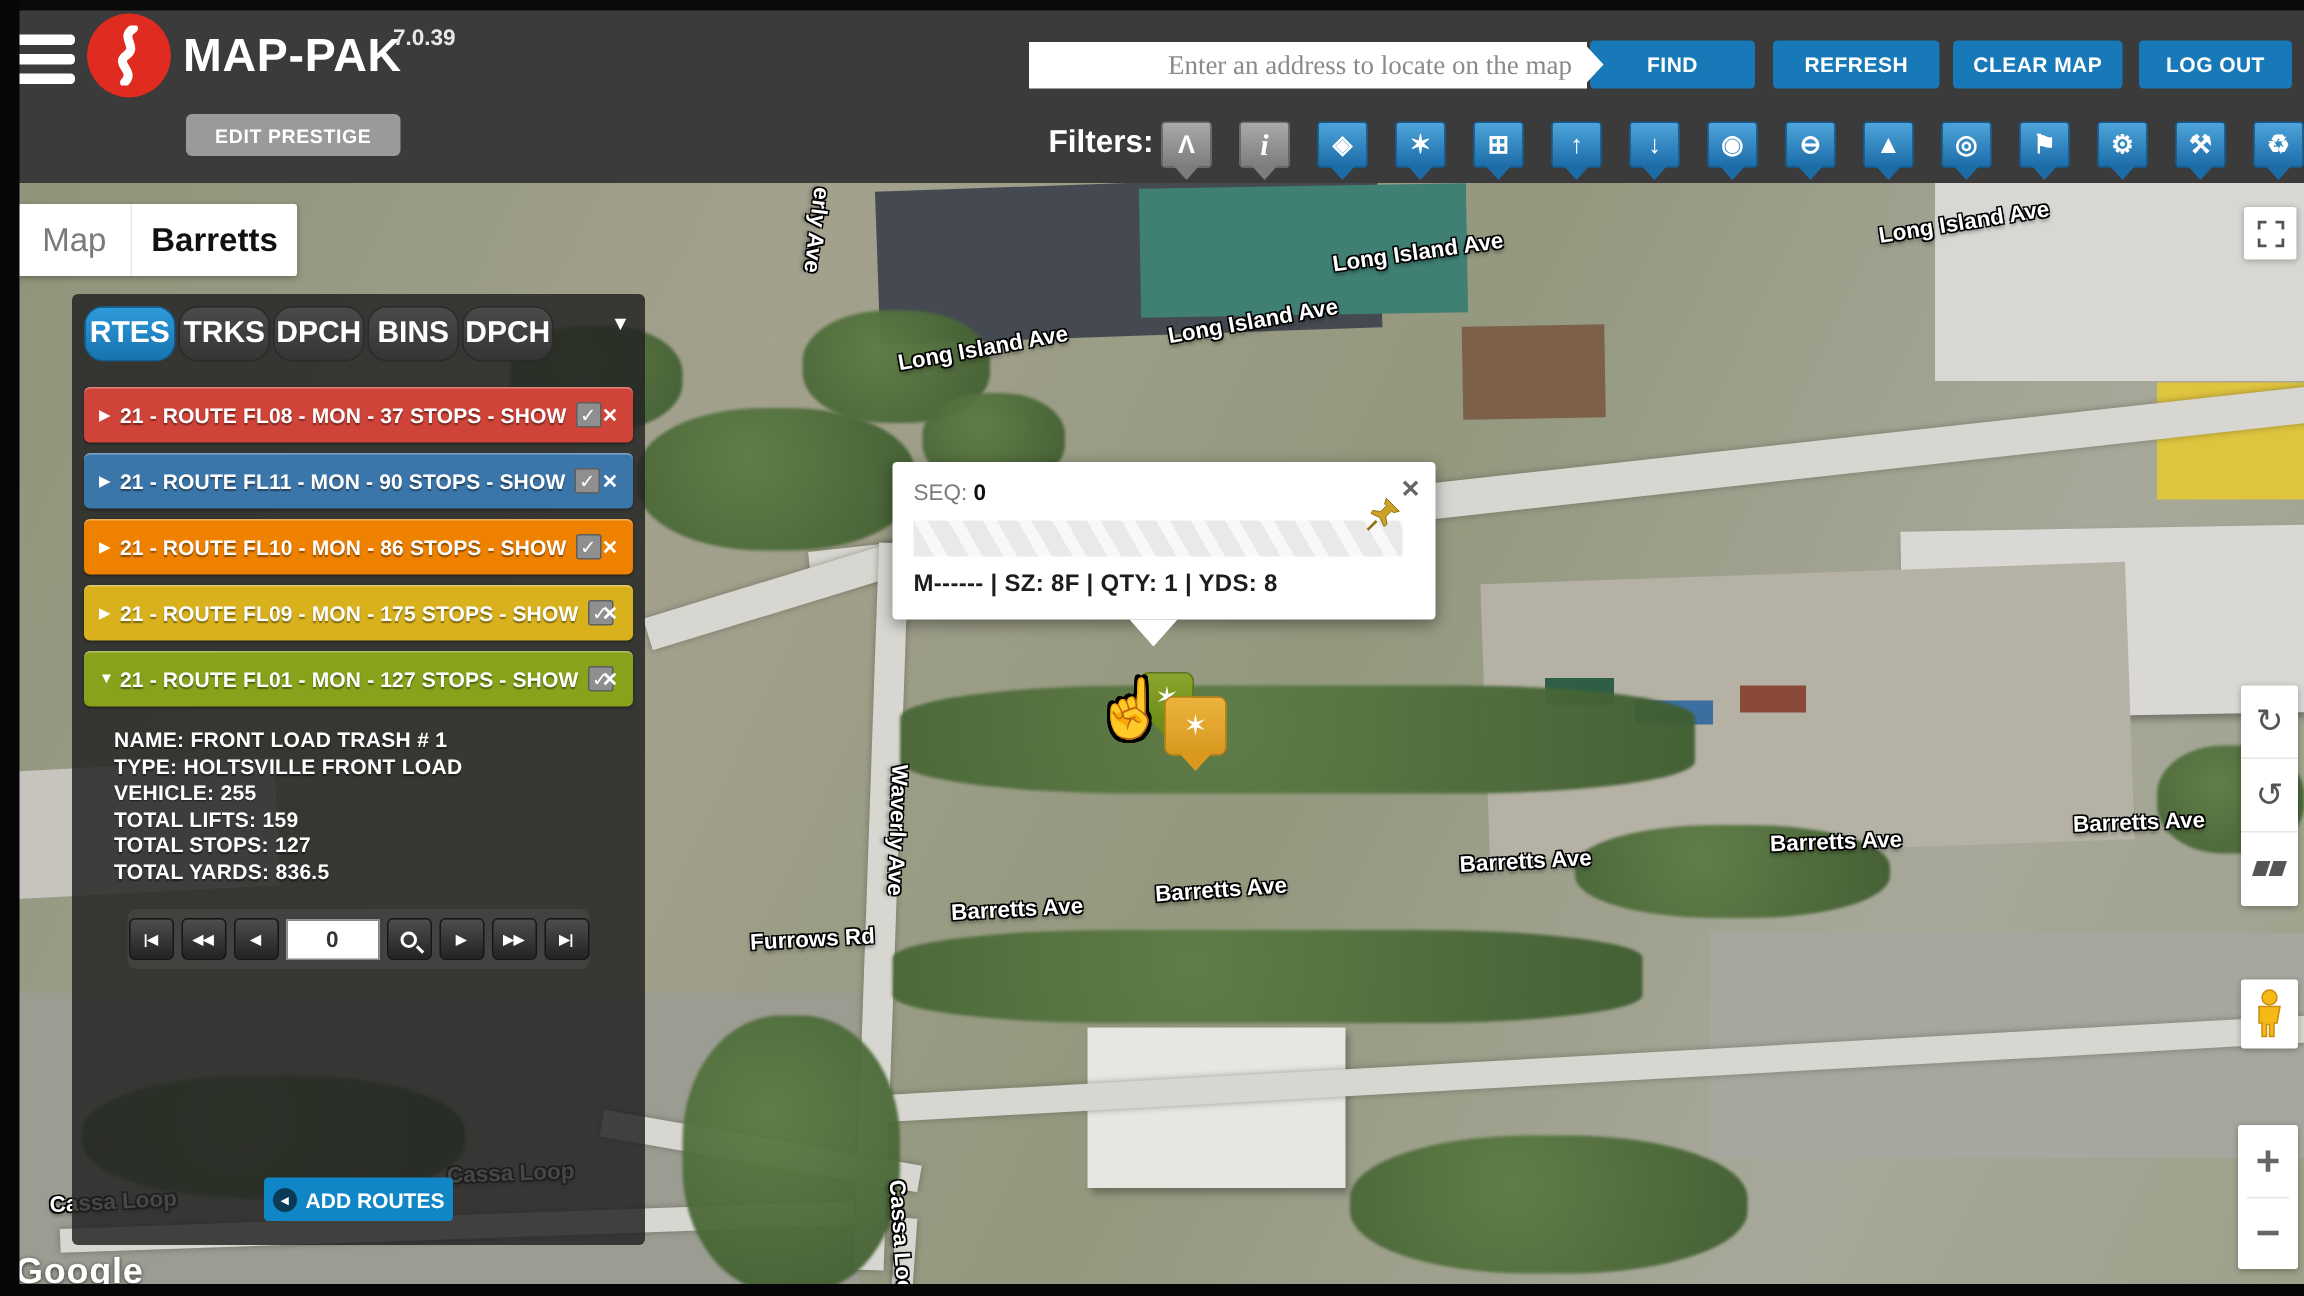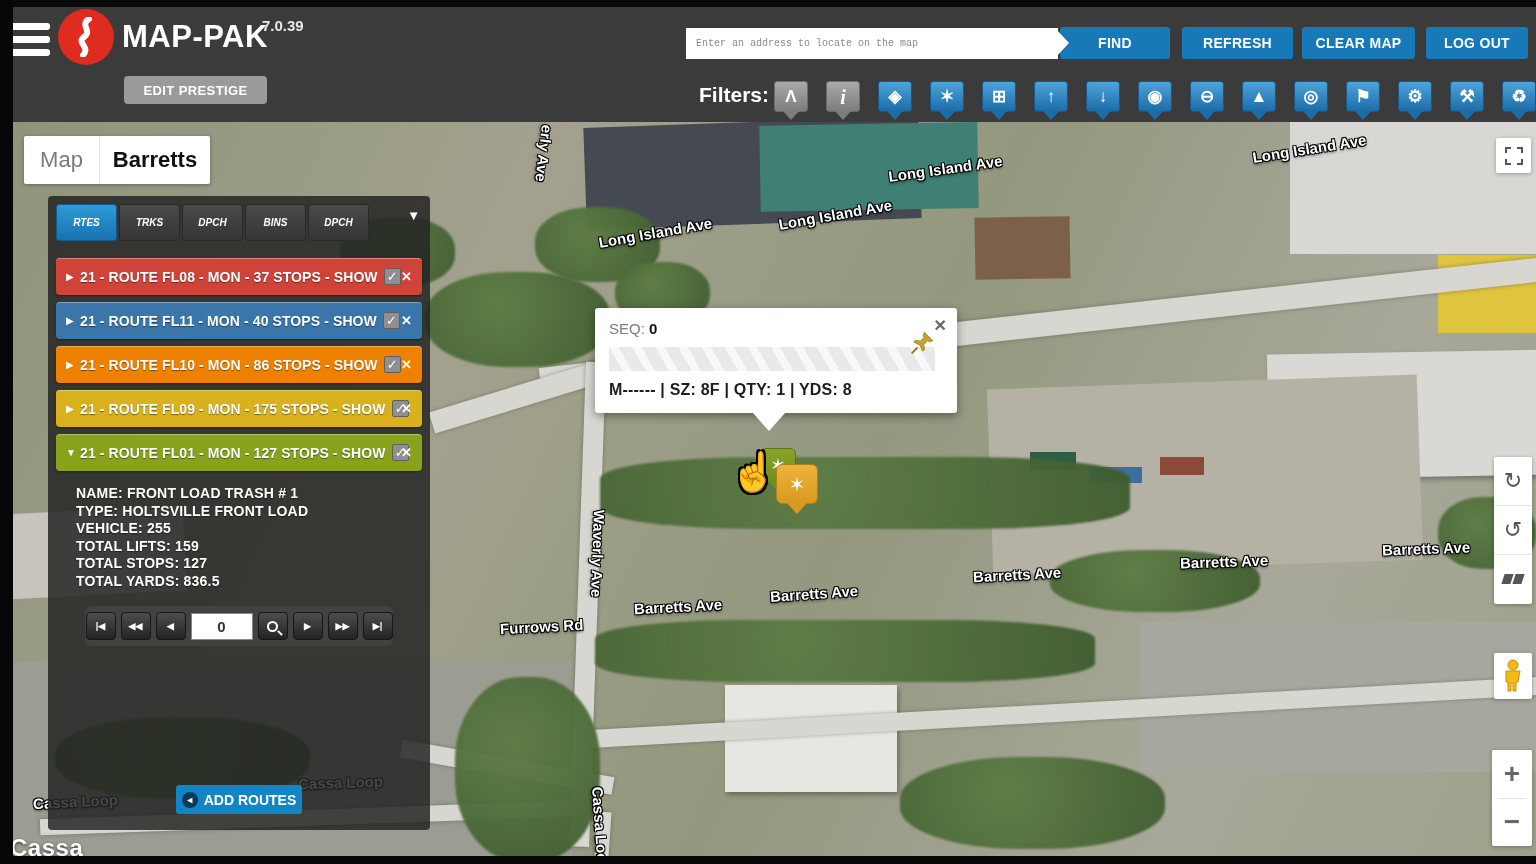--- a/index.html
+++ b/index.html
@@ -11,21 +11,21 @@
   .topbar { position:absolute; left:0; top:0; width:1536px; height:122px; background:#3b3b3b; border-top:7px solid #0a0a0a; z-index:30; }
   .hamburger { position:absolute; left:10px; top:16px; width:42px; height:34px; cursor:pointer; }
   .hamburger i { display:block; width:40px; height:7px; background:#fff; border-radius:3px; margin-bottom:6px; }
   .logo { position:absolute; left:58px; top:2px; width:56px; height:56px; background:#e02b20; border-radius:50%; display:flex; align-items:center; justify-content:center; }
   .logo svg { width:30px; height:40px; }
   .apptitle { position:absolute; left:122px; top:12px; color:#fff; font-size:31px; font-weight:bold; letter-spacing:0.5px; }
   .appver { position:absolute; left:262px; top:10px; color:#e8e8e8; font-size:15px; font-weight:bold; }
   .geofences-btn { position:absolute; left:124px; top:69px; width:143px; height:28px; background:#9a9a9a; border:none; border-radius:4px; color:#fff; font-weight:bold; font-size:13px; letter-spacing:0.4px; cursor:pointer; font-family:inherit; }
 
   .search-wrap { position:absolute; left:686px; top:21px; width:372px; height:31px; }
-  .search-wrap input { width:100%; height:100%; border:none; padding:0 10px; font-size:10px; color:#333; font-family:Liberation Mono, monospace; }
+  .search-wrap input { width:100%; height:100%; border:none; padding:0 10px; font-size:18px; color:#333; font-family:Liberation Serif, serif;text-align:right; }
   .search-wrap input::placeholder { color:#8a8a8a; }
   .search-notch { position:absolute; right:-11px; top:2px; width:0; height:0; border-top:13px solid transparent; border-bottom:13px solid transparent; border-left:12px solid #ffffff; z-index:2; }
   .bluebtn { position:absolute; top:20px; height:32px; background:#1779b7; border:none; border-radius:3px; color:#fff; font-weight:bold; font-size:14px; letter-spacing:0.3px; cursor:pointer; font-family:inherit; }
   .btn-find { left:1060px; width:110px; }
   .btn-refresh { left:1182px; width:111px; }
   .btn-clear { left:1302px; width:113px; }
   .btn-logout { left:1426px; width:102px; }
 
   .filters-label { position:absolute; left:699px; top:76px; color:#fff; font-size:21px; font-weight:bold; }
   .filters-row { position:absolute; left:774px; top:74px; display:flex; gap:18px; }
@@ -62,29 +62,29 @@
   .popup .close { position:absolute; right:10px; top:8px; color:#666; font-size:16px; font-weight:bold; cursor:pointer; background:none; border:none; font-family:inherit; }
   .popup .pp-pin { position:absolute; right:22px; top:22px; width:26px; height:26px; }
   .popup .seq-row { font-size:15px; color:#7c7c7c; }
   .popup .seq-row b { color:#111; font-weight:bold; }
   .popup .cust { margin-top:6px; font-size:17px; color:#6e6e6e; letter-spacing:0.2px; }
   .popup .hatch { margin:10px 0 10px 0; height:24px; width:326px;
     background:repeating-linear-gradient(60deg,#e9e9e9 0 12px,#f8f8f8 12px 20px); }
   .popup .detail { font-size:16px; font-weight:bold; color:#1d1d1d; letter-spacing:0.2px; }
 
   
-  .maptype { position:absolute; left:24px; top:14px; display:flex; z-index:22; box-shadow:0 1px 4px rgba(0,0,0,.3); }
+  .maptype { position:absolute; left:12px; top:14px; display:flex; z-index:22; box-shadow:0 1px 4px rgba(0,0,0,.3); }
   .maptype button { height:48px; background:#fff; border:none; font-size:22px; cursor:pointer; font-family:inherit; }
   .maptype .t-map { width:76px; color:#7a7a7a; border-right:1px solid #e6e6e6; border-radius:2px 0 0 2px; }
   .maptype .t-sat { width:110px; color:#111; font-weight:bold; border-radius:0 2px 2px 0; }
 
   
   .panel { position:absolute; left:48px; top:74px; width:382px; height:634px; background:rgba(34,34,34,.84); border-radius:4px; z-index:20; padding:6px 8px; }
   .tabs { display:flex; gap:2px; margin-top:2px; }
-  .tabs .tab { width:61px; height:37px; background:linear-gradient(#4a4a4a,#353535); color:#fff; font-weight:bold; font-size:10px; border:1px solid #2a2a2a; border-radius:3px; cursor:pointer; font-family:inherit;font-style:italic; }
+  .tabs .tab { width:61px; height:37px; background:linear-gradient(#4a4a4a,#353535); color:#fff; font-weight:bold; font-size:20px; border:1px solid #2a2a2a; border-radius:13px; cursor:pointer; font-family:inherit; }
   .tabs .tab.active { background:linear-gradient(#2f9ada,#1673ae); border-color:#145a8c; }
   .tabs-chevron { position:absolute; right:10px; top:12px; color:#fff; font-size:13px; cursor:pointer; }
   .routes { margin-top:17px; }
   .route { position:relative; height:37px; border-radius:4px; margin-bottom:7px; display:flex; align-items:center; padding:0 10px; cursor:pointer; box-shadow:inset 0 1px 0 rgba(255,255,255,.35), 0 1px 2px rgba(0,0,0,.4); }
   .route .arrow { color:#fff; font-size:10px; width:14px; }
   .route .rlabel { color:#fff; font-weight:bold; font-size:14px; letter-spacing:0.1px; text-shadow:0 1px 1px rgba(0,0,0,.45); white-space:nowrap; }
   .route .chk { width:17px; height:17px; background:#8f8f8f; border:1px solid #5f5f5f; border-radius:2px; margin-left:6px; color:#fff; font-size:13px; line-height:15px; text-align:center; cursor:pointer; flex:none; }
   .route .rclose { position:absolute; right:10px; color:#fff; font-size:13px; font-weight:bold; cursor:pointer; background:none; border:none; font-family:inherit; }
 
   .details { margin:14px 0 0 20px; }
@@ -229,21 +229,21 @@
         <circle cx="11" cy="6" r="5" fill="#f5b916" stroke="#c98f0a"></circle>
         <path d="M4 12h14l-2 11h-2v9h-3v-8h-2v8H6v-9H4z" fill="#f5b916" stroke="#c98f0a"></path>
       </svg>
     </div>
     <div class="ctl zoomctl">
       <button>+</button>
       <div class="sep"></div>
       <button>−</button>
     </div>
 
-    <div class="attribution">Cassa</div>
+    <div class="attribution">Google</div>
   </div>
 
   <div class="panel" style="top:196px;">
     <div class="tabs">
       <button class="tab active">RTES</button>
       <button class="tab">TRKS</button>
       <button class="tab">DPCH</button>
       <button class="tab">BINS</button>
       <button class="tab">DPCH</button>
     </div>
@@ -251,21 +251,21 @@
 
     <div class="routes">
       <div class="route" style="background: rgb(207, 67, 56);">
         <span class="arrow">▶</span>
         <span class="rlabel">21 - ROUTE FL08 - MON - 37 STOPS - SHOW</span>
         <span class="chk">✓</span>
         <button class="rclose">✕</button>
       </div>
       <div class="route" style="background: rgb(59, 118, 170);">
         <span class="arrow">▶</span>
-        <span class="rlabel">21 - ROUTE FL11 - MON - 40 STOPS - SHOW</span>
+        <span class="rlabel">21 - ROUTE FL11 - MON - 90 STOPS - SHOW</span>
         <span class="chk">✓</span>
         <button class="rclose">✕</button>
       </div>
       <div class="route" style="background: rgb(239, 129, 0);">
         <span class="arrow">▶</span>
         <span class="rlabel">21 - ROUTE FL10 - MON - 86 STOPS - SHOW</span>
         <span class="chk">✓</span>
         <button class="rclose">✕</button>
       </div>
       <div class="route" style="background: rgb(216, 177, 28);">

